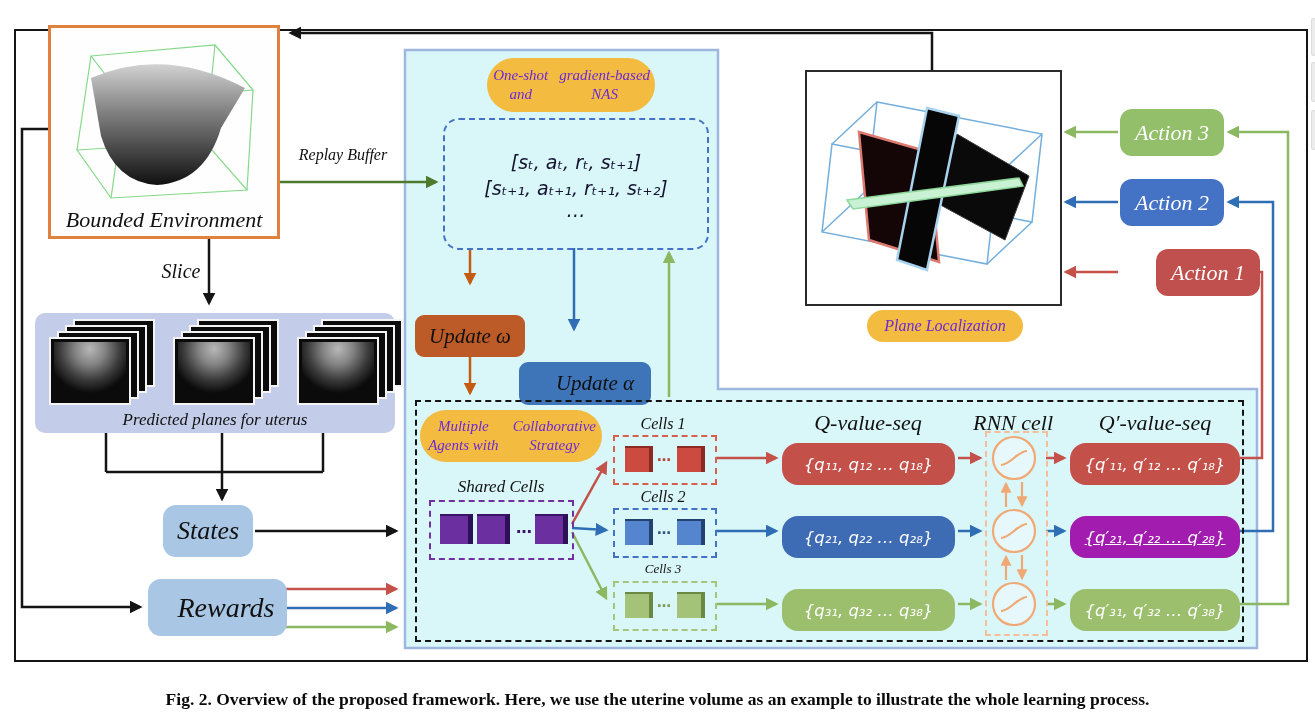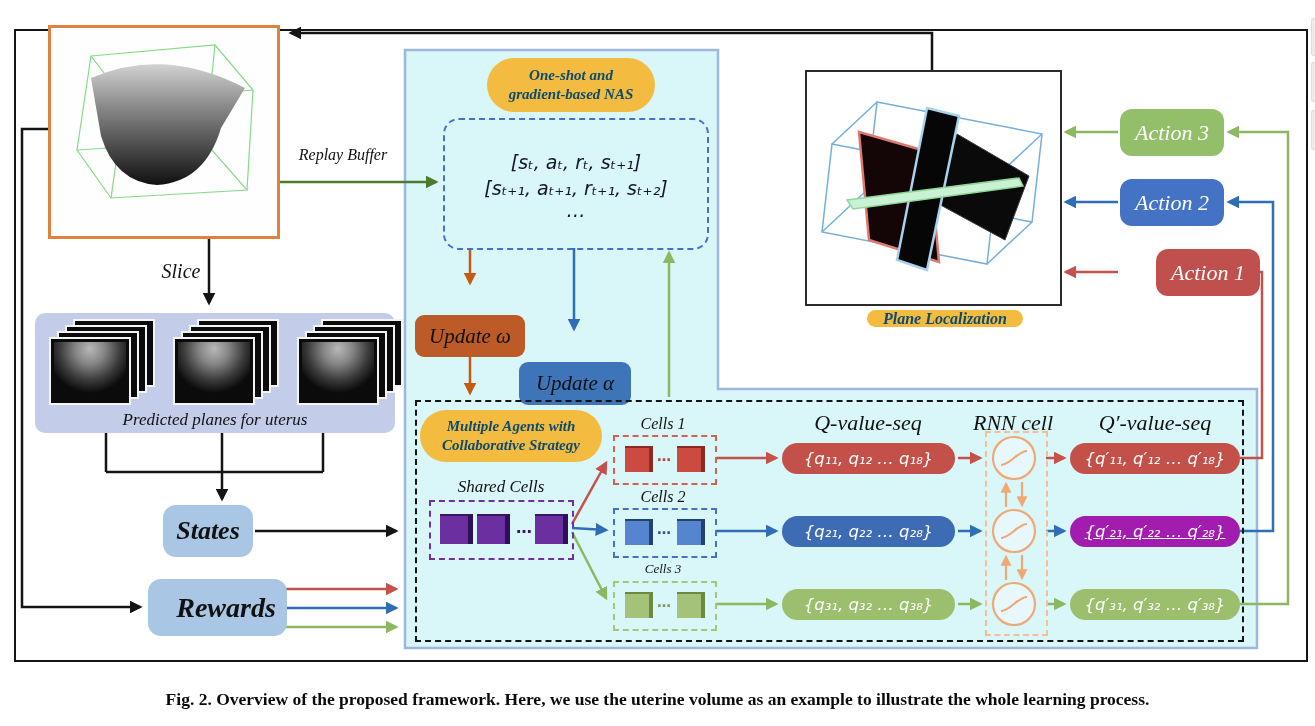--- a/index.html
+++ b/index.html
@@ -14,39 +14,39 @@
   
   .lbl{position:absolute;font-style:italic;color:#111;}
   
   .pp-box{position:absolute;left:35px;top:313px;width:360px;height:120px;background:#C3CDEA;border-radius:10px;}
   .pp-caption{position:absolute;left:0;bottom:3px;width:100%;text-align:center;font-style:italic;font-size:17px;color:#111;}
   .stack{position:absolute;width:106px;height:90px;top:6px;}
   .plane{position:absolute;width:78px;height:64px;background:#0b0b0b;border:2px solid #f4f4f4;}
   .fan{position:absolute;left:3px;top:3px;right:3px;bottom:3px;
        background:radial-gradient(ellipse 75% 95% at 50% 12%, #b8b8b8 0%, #848484 28%, #3c3c3c 56%, #0b0b0b 80%);}
   
-  .sr-box{position:absolute;background:#A9C6E4;border-radius:13px;display:flex;align-items:center;justify-content:center;font-style:italic;color:#111;font-weight:bold;}
-  
-  
-  .badge{position:absolute;background:#F3BC40;display:flex;flex-direction:column;align-items:center;justify-content:center;
-         font-style:italic;font-weight:bold;color:#0c4a6e;text-align:center;line-height:1.25;}
+  .sr-box{position:absolute;background:#A9C6E4;border-radius:13px;display:flex;align-items:center;justify-content:center;font-style:italic;color:#111;}
+  
+  
+  .badge{position:absolute;background:#F3BC40;display:flex;flex-direction:row;align-items:center;justify-content:center;
+         font-style:italic;font-weight:normal;color:#6d28d9;text-align:center;line-height:1.25;}
   
   .replay-box{position:absolute;left:443px;top:118px;width:262px;height:128px;border:2px dashed #4472C4;border-radius:16px;
               display:flex;flex-direction:column;align-items:center;justify-content:center;
               font-family:"DejaVu Sans",sans-serif;font-style:italic;font-size:19px;color:#141430;line-height:1.4;}
   
   .upd{position:absolute;border-radius:9px;display:flex;align-items:center;justify-content:center;font-style:italic;font-size:21px;color:#101010;margin-top:28px;}
   
   .agents-box{position:absolute;left:415px;top:400px;width:825px;height:238px;border:2.5px dashed #141414;}
   
   .cellbox{position:absolute;border-width:2px;border-style:dashed;}
   .sq{position:absolute;width:24px;height:24px;}
   .dots{position:absolute;font-weight:bold;font-family:"DejaVu Sans",sans-serif;}
   
-  .qpill{position:absolute;width:173px;height:31px;border-radius:16px;color:#fff;display:flex;align-items:center;justify-content:center;
+  .qpill{position:absolute;width:173px;height:42px;border-radius:16px;color:#fff;display:flex;align-items:center;justify-content:center;
          font-family:"DejaVu Sans",sans-serif;font-style:italic;font-size:16.5px;}
   .seq-title{position:absolute;font-style:italic;font-size:22px;color:#111;text-align:center;}
   .rnn-box{position:absolute;left:985px;top:431px;width:59px;height:201px;border:2px dashed #F5BE98;}
   
   .action{position:absolute;left:1120px;width:104px;height:47px;border-radius:12px;color:#fff;display:flex;align-items:center;justify-content:center;
           font-style:italic;font-size:22px;}
   
   .plane-box{position:absolute;left:805px;top:70px;width:253px;height:232px;border:2px solid #2b2b2b;background:#fff;}
   
   .caption{position:absolute;left:0;top:689px;width:100%;text-align:center;font-weight:bold;font-size:17.5px;color:#0a0a0a;
@@ -166,20 +166,21 @@
       <g stroke="#86D989" stroke-width="1.2" fill="none">
         <polygon points="38,24 162,13 200,58 72,68"></polygon>
         <polygon points="24,118 152,110 194,158 58,166"></polygon>
         <line x1="38" y1="24" x2="24" y2="118"></line>
           <line x1="162" y1="13" x2="152" y2="110"></line>
         <line x1="200" y1="58" x2="194" y2="158"></line>
           <line x1="72" y1="68" x2="58" y2="166"></line>
       </g>
       <path d="M38 46 Q112 14 192 56 L168 96 Q152 150 104 153 Q62 150 48 104 Z" fill="url(#gvol)"></path>
     </svg>
+    <div class="env-label">Bounded Environment</div>
   </div>
 
   <div class="lbl" style="left:282px;top:146px;width:122px;font-size:16px;text-align:center;">Replay Buffer</div>
   <div class="lbl" style="left:158px;top:260px;width:46px;font-size:20px;text-align:center;">Slice</div>
 
   <div class="pp-box">
     <div class="stack" style="left:14px;">
       <div class="plane" style="left:24px;top:0;"></div>
       <div class="plane" style="left:16px;top:6px;"></div>
       <div class="plane" style="left:8px;top:12px;"></div>
@@ -214,21 +215,21 @@
     <span>gradient-based NAS</span>
   </div>
 
   <div class="replay-box">
     <span>[sₜ, aₜ, rₜ, sₜ₊₁]</span>
     <span>[sₜ₊₁, aₜ₊₁, rₜ₊₁, sₜ₊₂]</span>
     <span style="line-height:0.9;">…</span>
   </div>
 
   <div class="upd" style="left:415px;top:287px;width:110px;height:42px;background:#BC5B27;">Update ω</div>
-  <div class="upd" style="left:519px;top:334px;width:112px;height:43px;background:#3E74B8;">Update α</div>
+  <div class="upd" style="left:519px;top:334px;width:112px;height:43px;background:#3E74B8;padding-left:20px;">Update α</div>
 
   <div class="agents-box"></div>
 
   <div class="badge" style="left:420px;top:410px;width:182px;height:52px;border-radius:26px;font-size:15px;">
     <span>Multiple Agents with</span>
     <span>Collaborative Strategy</span>
   </div>
 
   <div class="lbl" style="left:445px;top:477px;width:112px;font-size:17px;text-align:center;">Shared Cells</div>
   <div class="cellbox" style="left:429px;top:500px;width:141px;height:56px;border-color:#7030A0;">
@@ -280,21 +281,21 @@
           <line x1="235" y1="62" x2="190" y2="104"></line>
         <line x1="225" y1="150" x2="180" y2="192"></line>
           <line x1="60" y1="118" x2="15" y2="160"></line>
       </g>
       <polygon points="150,62 222,104 198,168 128,130" fill="#0a0a0a" stroke="#3a3a3a" stroke-width="1"></polygon>
       <polygon points="52,60 122,80 132,190 62,168" fill="#140606" stroke="#DD7A70" stroke-width="2.5"></polygon>
       <polygon points="120,36 152,44 120,198 90,188" fill="#060606" stroke="#A8D3EE" stroke-width="2.5"></polygon>
       <polygon points="40,128 212,106 216,114 46,137" fill="#C9F2D4" stroke="#8FD89B" stroke-width="1.5"></polygon>
     </svg>
   </div>
-  <div class="badge" style="left:867px;top:310px;width:156px;height:17px;border-radius:17px;font-size:16px;text-align:right;">Plane Localization</div>
+  <div class="badge" style="left:867px;top:310px;width:156px;height:32px;border-radius:17px;font-size:16px;text-align:right;">Plane Localization</div>
 
   <div class="action" style="top:109px;background:#93BE6A;">Action 3</div>
   <div class="action" style="top:179px;background:#4472C4;">Action 2</div>
   <div class="action" style="top:249px;background:#C0504D;margin-left:36px;">Action 1</div>
 
   <div class="edge-sliver" style="top:18px;height:36px;"></div>
   <div class="edge-sliver" style="top:62px;height:38px;"></div>
   <div class="edge-sliver" style="top:110px;height:38px;"></div>
 
   <div class="caption">Fig. 2. Overview of the proposed framework. Here, we use the uterine volume as an example to illustrate the whole learning process.</div>

